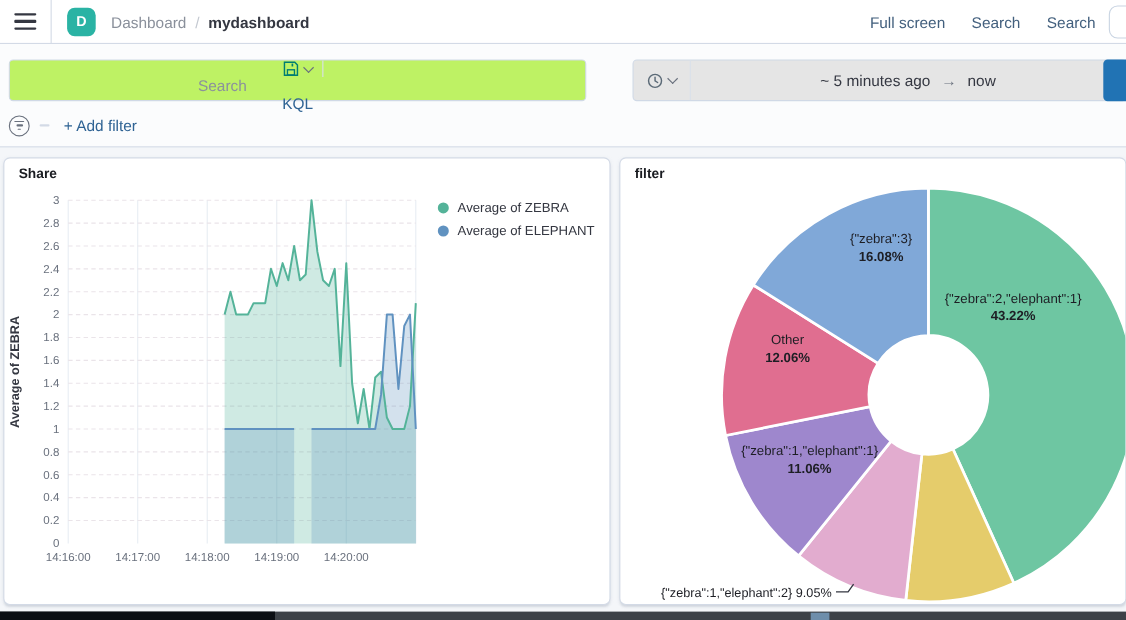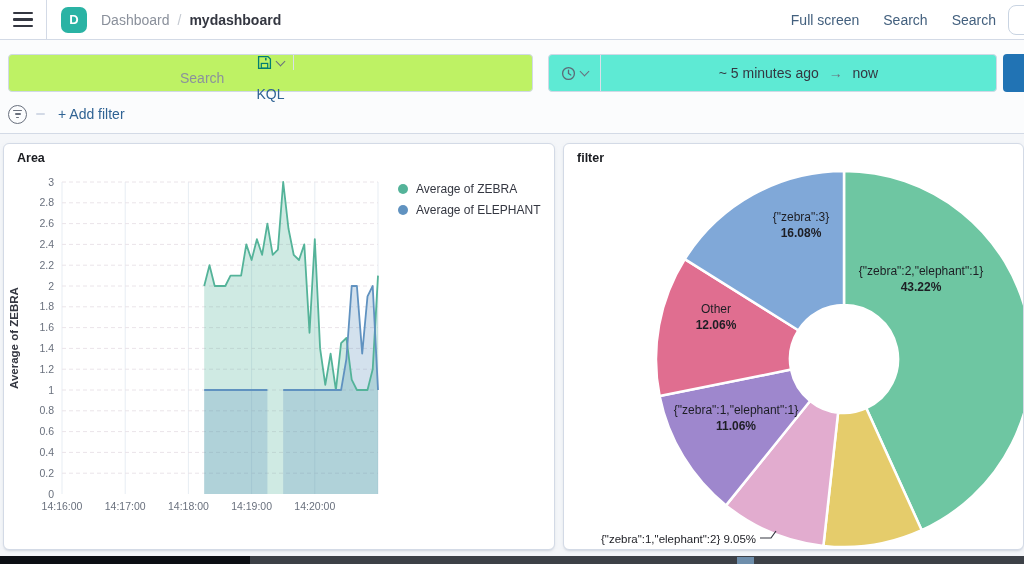--- a/index.html
+++ b/index.html
@@ -30,21 +30,21 @@
   .query-bar { position:absolute; left:8px; top:14px; width:525px; height:38px; background:#bef264;
                border:1px solid #d0d9e6; border-radius:4px; display:flex; align-items:center;flex-direction:column; }
   .qb-left { width:46px; height:100%; display:flex; align-items:center; justify-content:center; gap:5px;
              border-right:1px solid #d9e0ea; cursor:pointer; }
   .chev { width:7px; height:7px; border-right:1.8px solid #69707d; border-bottom:1.8px solid #69707d;
           transform:rotate(45deg); margin-top:-3px; }
   .search-input { flex:1; height:100%; border:none; outline:none; font-size:14px; padding:0 12px;
                   color:#343741; background:transparent; font-family:"Liberation Sans",sans-serif; }
   .search-input::placeholder { color:#8b919c; }
   .kql { padding:0 14px; font-size:14px; color:#2f6394; cursor:pointer; }
-  .time-bar { position:absolute; left:548px; top:14px; width:449px; height:38px; background:#5eead4;
+  .time-bar { position:absolute; left:575px; top:14px; width:449px; height:38px; background:#e5e5e5;
               border:1px solid #d0d9e6; border-radius:4px; display:flex; align-items:center; }
   .tb-left { width:52px; height:100%; display:flex; align-items:center; justify-content:center; gap:5px;
              border-right:1px solid #d9e0ea; cursor:pointer; }
   .tb-text { flex:1; text-align:center; font-size:14px; color:#343741; cursor:pointer; }
   .tb-text .arrow { color:#69707d; padding:0 6px; }
   .update-btn { position:absolute; left:1003px; top:14px; width:30px; height:38px; background:#2173b4;
                 border:none; border-radius:4px 0 0 4px; cursor:pointer; }
   .filter-row { position:absolute; left:8px; top:62px; height:24px; display:flex; align-items:center; gap:9px; }
   .filter-circle { width:19px; height:19px; border:1.6px solid #69707d; border-radius:50%;
                    display:flex; flex-direction:column; align-items:center; justify-content:center; gap:2px; cursor:pointer; }
@@ -144,21 +144,21 @@
           <i></i>
           <i></i>
           <i></i>
         </div>
       <div class="filter-dash"></div>
       <span class="add-filter">+ Add filter</span>
     </div>
   </div>
 
   <div class="panel panel-left">
-    <div class="panel-title">Area</div>
+    <div class="panel-title">Share</div>
     <div class="y-axis-title">Average of ZEBRA</div>
     <svg id="area-svg" width="552" height="407" viewBox="0 0 552 407">
         <line x1="58" y1="38" x2="58" y2="350" stroke="#e7edf3" stroke-width="1"></line>
         <line x1="121.2" y1="38" x2="121.2" y2="350" stroke="#e7edf3" stroke-width="1"></line>
         <line x1="184.4" y1="38" x2="184.4" y2="350" stroke="#e7edf3" stroke-width="1"></line>
         <line x1="247.6" y1="38" x2="247.6" y2="350" stroke="#e7edf3" stroke-width="1"></line>
         <line x1="310.8" y1="38" x2="310.8" y2="350" stroke="#e7edf3" stroke-width="1"></line>
         <line x1="374" y1="38" x2="374" y2="350" stroke="#e7edf3" stroke-width="1"></line>
         <text x="50" y="353.5" text-anchor="end" font-size="10.5" fill="#69707d">0</text>
         <line x1="58" y1="329.2" x2="374" y2="329.2" stroke="#eae4e9" stroke-width="1" stroke-dasharray="4 3"></line>

